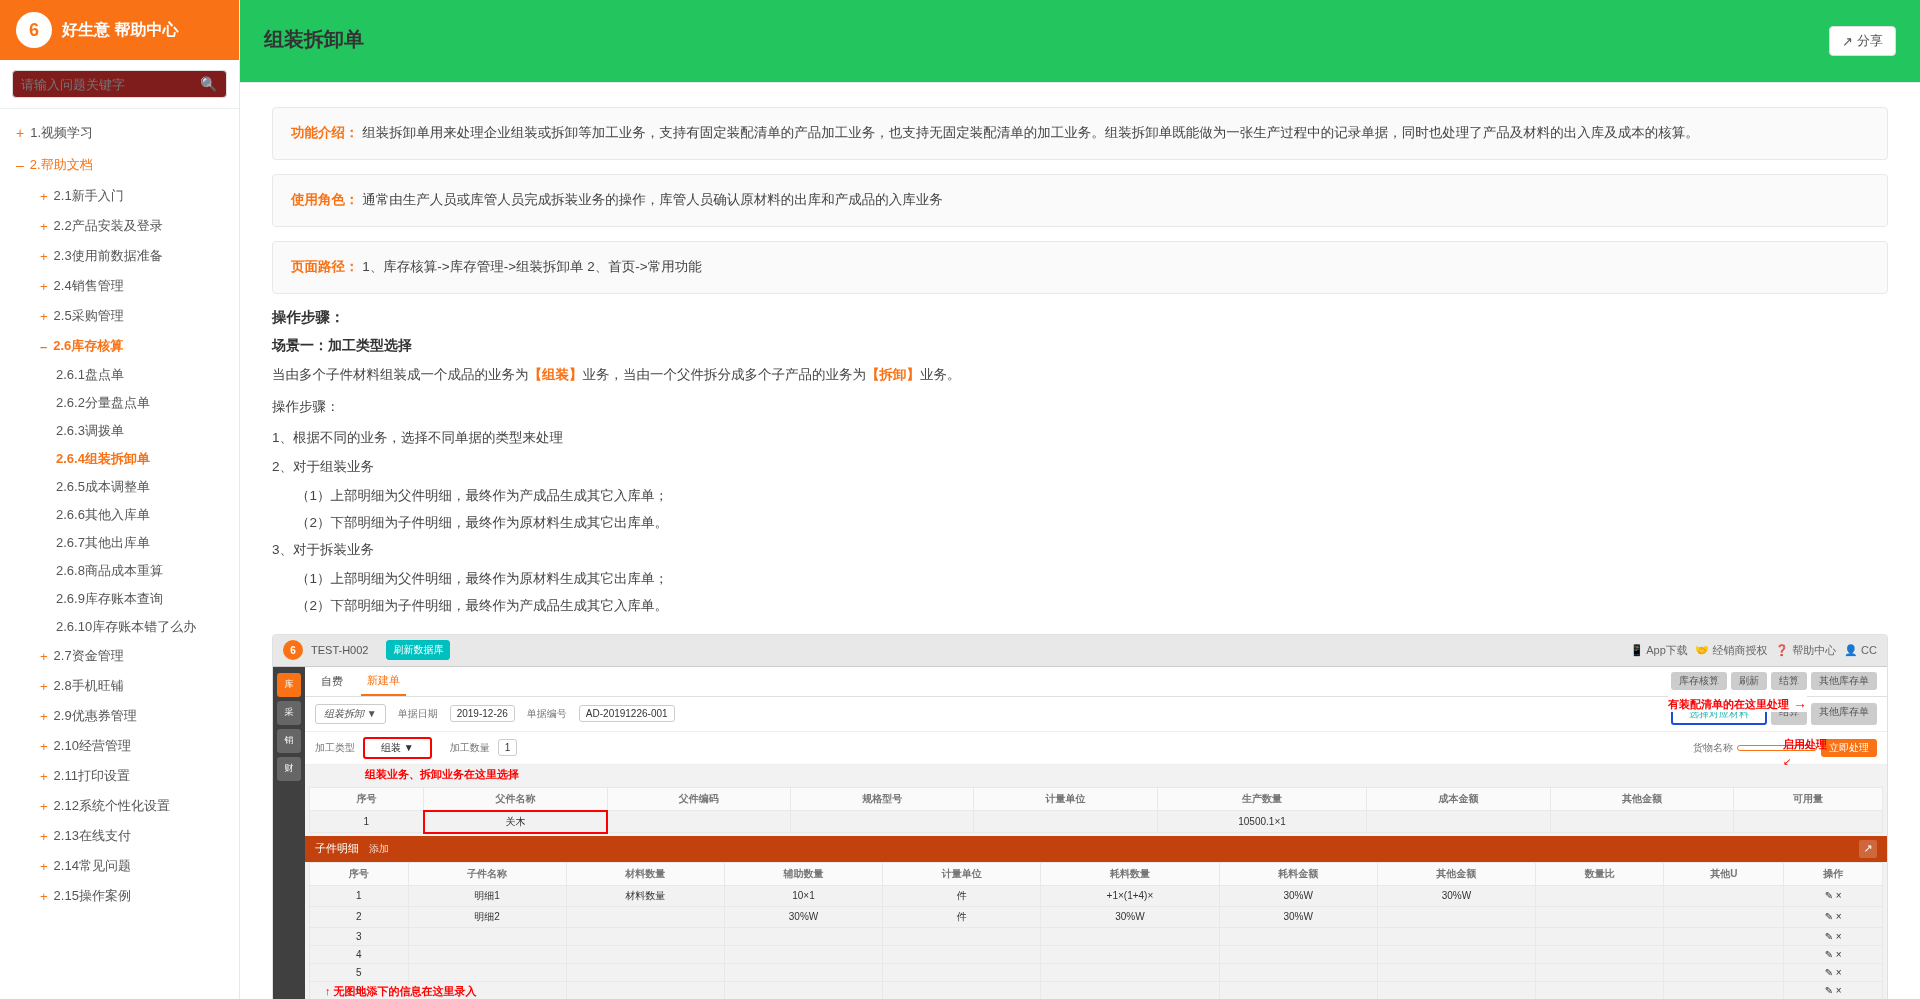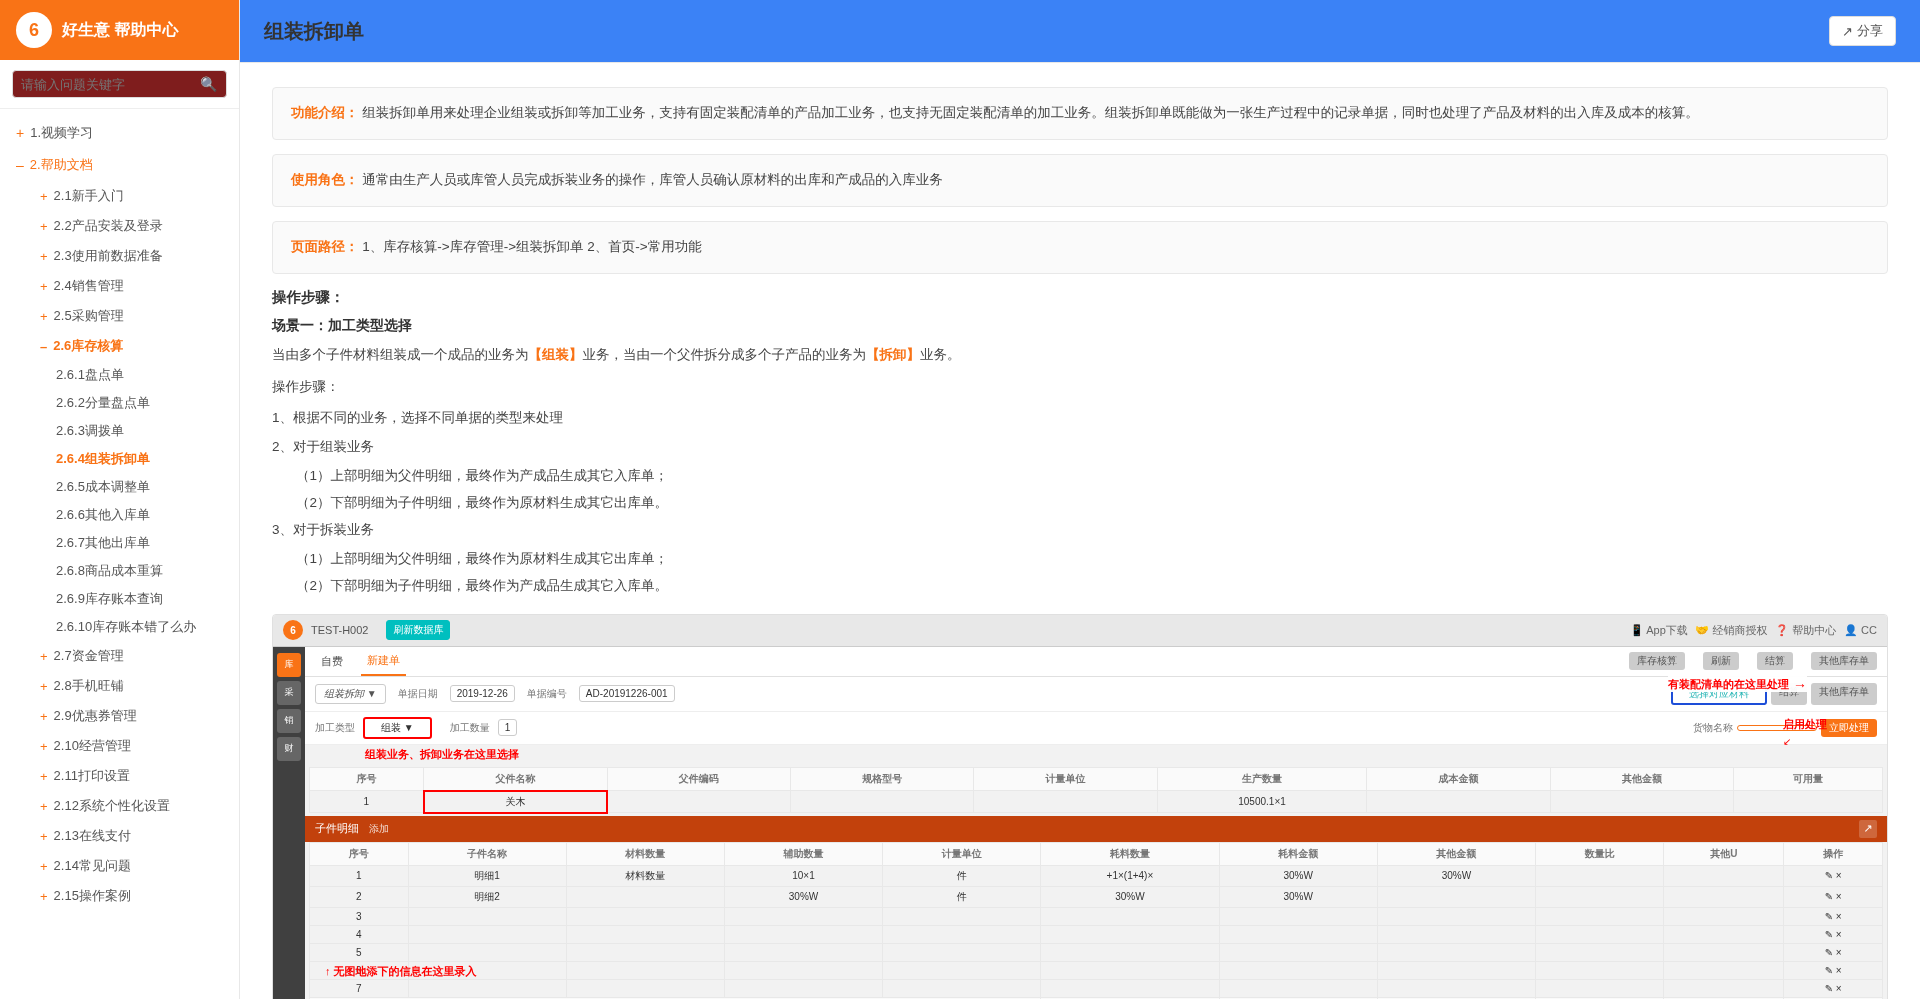--- a/index.html
+++ b/index.html
@@ -105,25 +105,25 @@
 
     
     #main {
       flex: 1;
       display: flex;
       flex-direction: column;
       height: 100vh;
       overflow: hidden;
     }
     #top-bar {
-      background: #3b82f6;
+      background: #22c55e;
       border-bottom: 1px solid #e8e8e8;
-      padding: 16px 24px;
-      display: flex;
-      align-items: center;
+      padding: 26px 24px;
+      display: flex;
+      align-items: flex-start;
       justify-content: space-between;
     }
     #page-title {
       font-size: 20px;
       font-weight: bold;
       color: #333;
     }
     #share-btn {
       border: 1px solid #ddd;
       background: #fff;
@@ -419,21 +419,21 @@
               <div style="width:24px;height:24px;background:#f97316;border-radius:3px;display:flex;align-items:center;justify-content:center;color:#fff;font-size:9px;">库</div>
               <div style="width:24px;height:24px;background:#666;border-radius:3px;display:flex;align-items:center;justify-content:center;color:#fff;font-size:9px;">采</div>
               <div style="width:24px;height:24px;background:#666;border-radius:3px;display:flex;align-items:center;justify-content:center;color:#fff;font-size:9px;">销</div>
               <div style="width:24px;height:24px;background:#666;border-radius:3px;display:flex;align-items:center;justify-content:center;color:#fff;font-size:9px;">财</div>
             </div>
             <div style="flex:1; min-height:260px;">
 
               <div class="mock-nav">
                 <div class="mock-nav-tab">自费</div>
                 <div class="mock-nav-tab active" style="color:#f97316;border-bottom:2px solid #f97316;">新建单</div>
-                <div style="margin-left:auto;display:flex;gap:18px;align-items:center;">
+                <div style="margin-left:auto;display:flex;gap:4px;align-items:center;">
                   <div class="mock-btn-gray">库存核算</div>
                   <div class="mock-btn-gray">刷新</div>
                   <div class="mock-btn-gray">结算</div>
                   <div class="mock-btn-gray">其他库存单</div>
                 </div>
               </div>
 
               <div style="background:#fff; padding:6px 10px; border-bottom:1px solid #eee; display:flex; align-items:center; gap:12px; position:relative;">
                 <div style="border:1px solid #ccc;border-radius:3px;padding:2px 8px;font-size:10px;color:#555;background:#fff;font-style:italic;">组装拆卸 ▼</div>
                 <div style="font-size:10px;color:#777;">单据日期</div>

